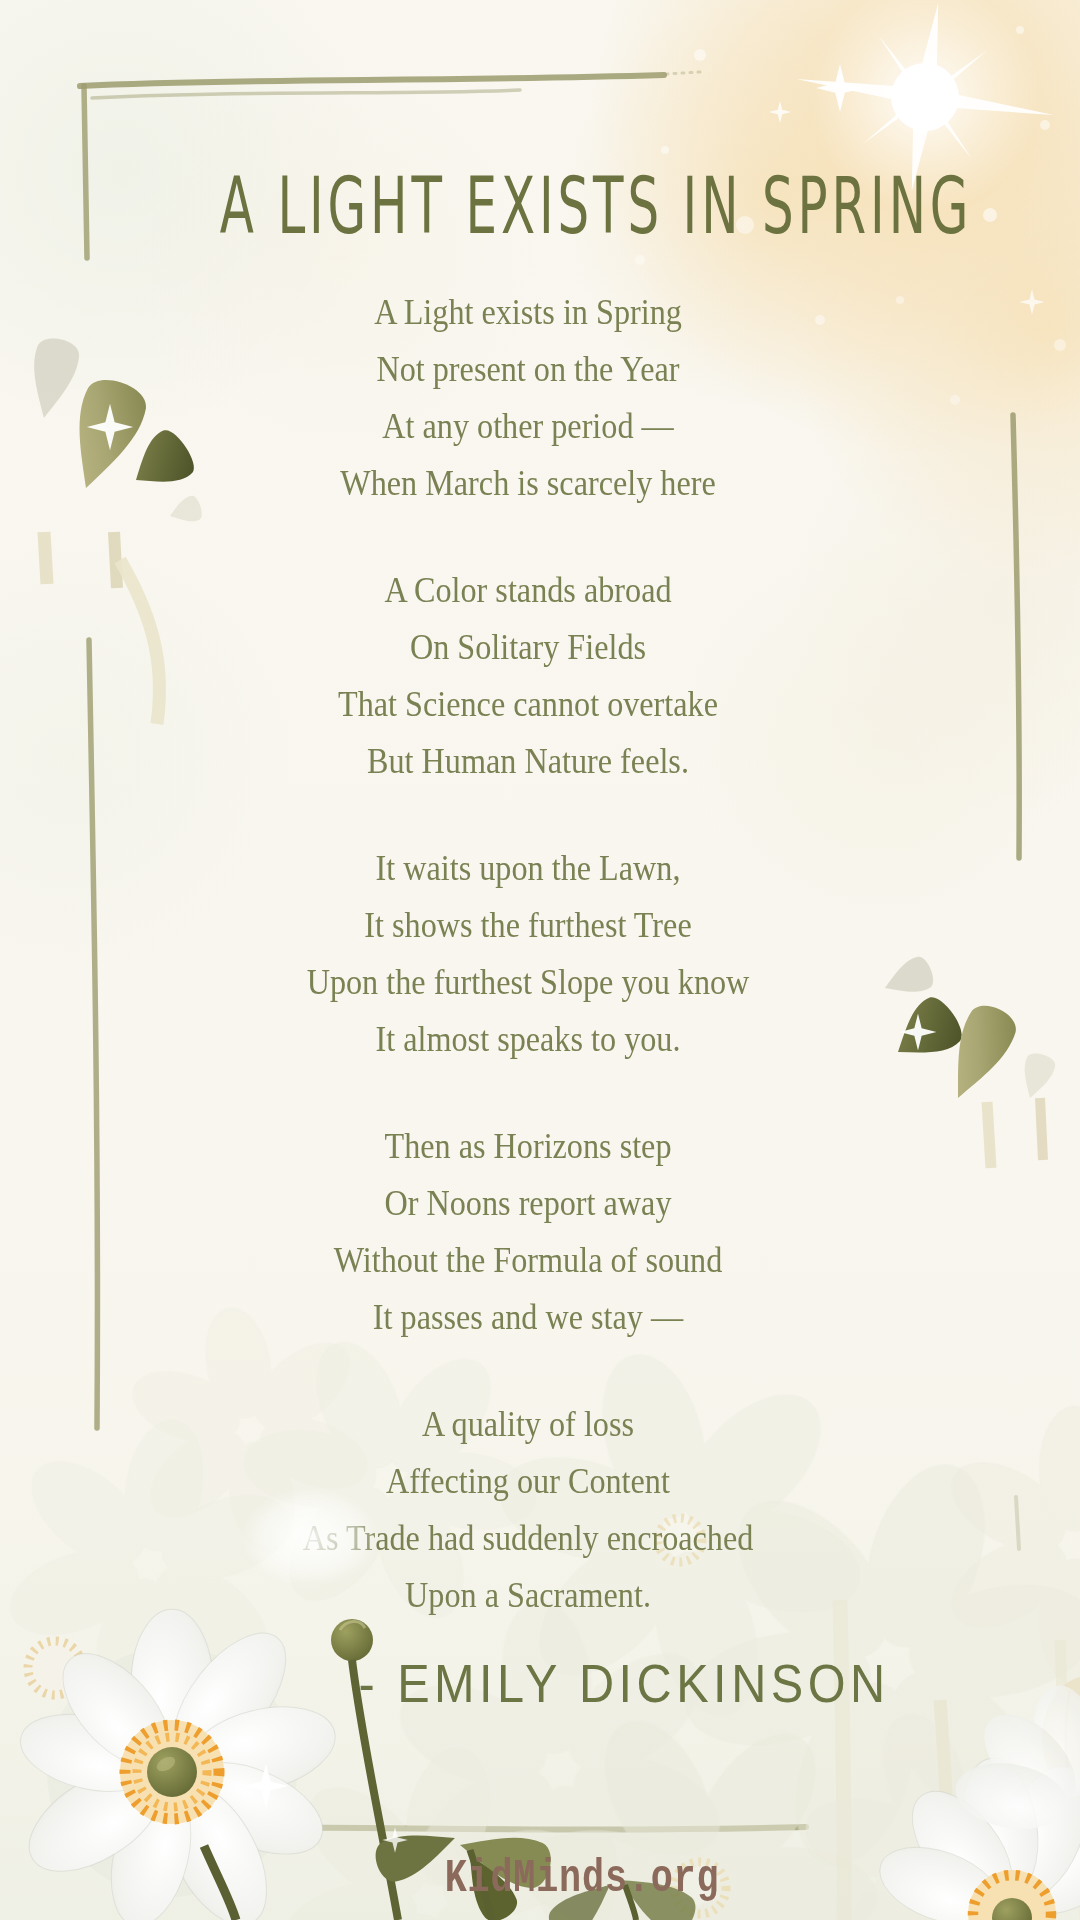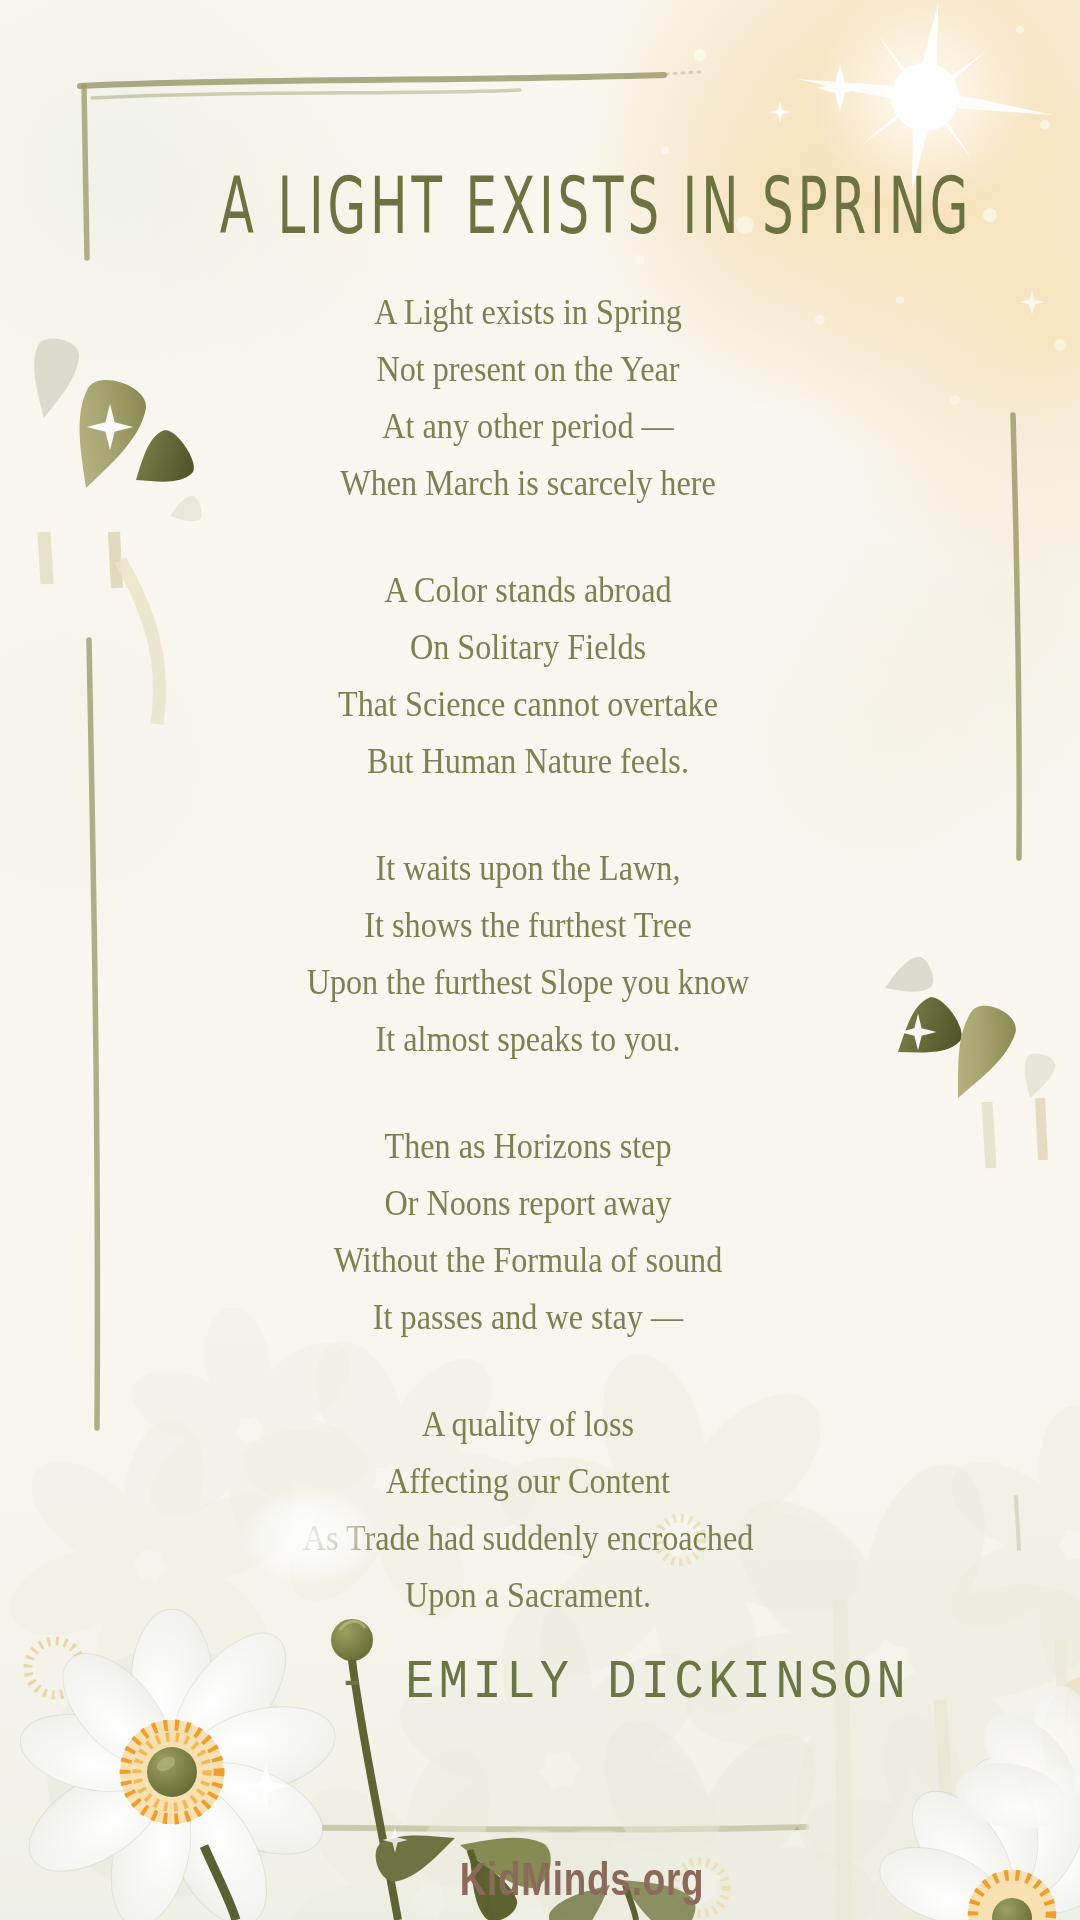--- a/index.html
+++ b/index.html
@@ -17,28 +17,28 @@
   .title .fit{display:inline-block;transform:scaleX(.64);}
   .poem{
     position:absolute;left:0;top:284px;width:1056px;text-align:center;
     font-family:"Liberation Serif",serif;font-size:35px;line-height:57px;
     color:var(--poem_text,#7a8152);
     transform:scaleX(.92);transform-origin:528px 0;
   }
   .stanza{margin:0 0 50px 0;}
   .author{
     position:absolute;left:624px;top:1656px;transform:translateX(-50%);
-    white-space:nowrap;font-family:Liberation Mono, monospace;
+    white-space:nowrap;font-family:Liberation Sans, sans-serif;
     font-size:54px;line-height:54px;letter-spacing:5px;
     color:var(--attribution_text,#6c7544);
   }
   .author .fit{display:inline-block;transform:scaleX(.9);}
   .site{
     position:absolute;left:582px;top:1856px;transform:translateX(-50%);
-    white-space:nowrap;font-family:Liberation Sans, sans-serif;font-weight:700;
+    white-space:nowrap;font-family:Liberation Mono, monospace;font-weight:700;
     font-size:46px;line-height:46px;letter-spacing:1px;
     color:var(--source_text,#8b6a5c);
     text-align:center;
   }
   .site .fit{display:inline-block;transform:scaleX(.8);}
   .fade-blob{
     position:absolute;left:243px;top:1489px;width:134px;height:96px;z-index:5;
     background:radial-gradient(ellipse at center,rgba(255,255,255,.88) 0%,rgba(255,255,255,.5) 48%,rgba(255,255,255,0) 75%);
     pointer-events:none;
   }

